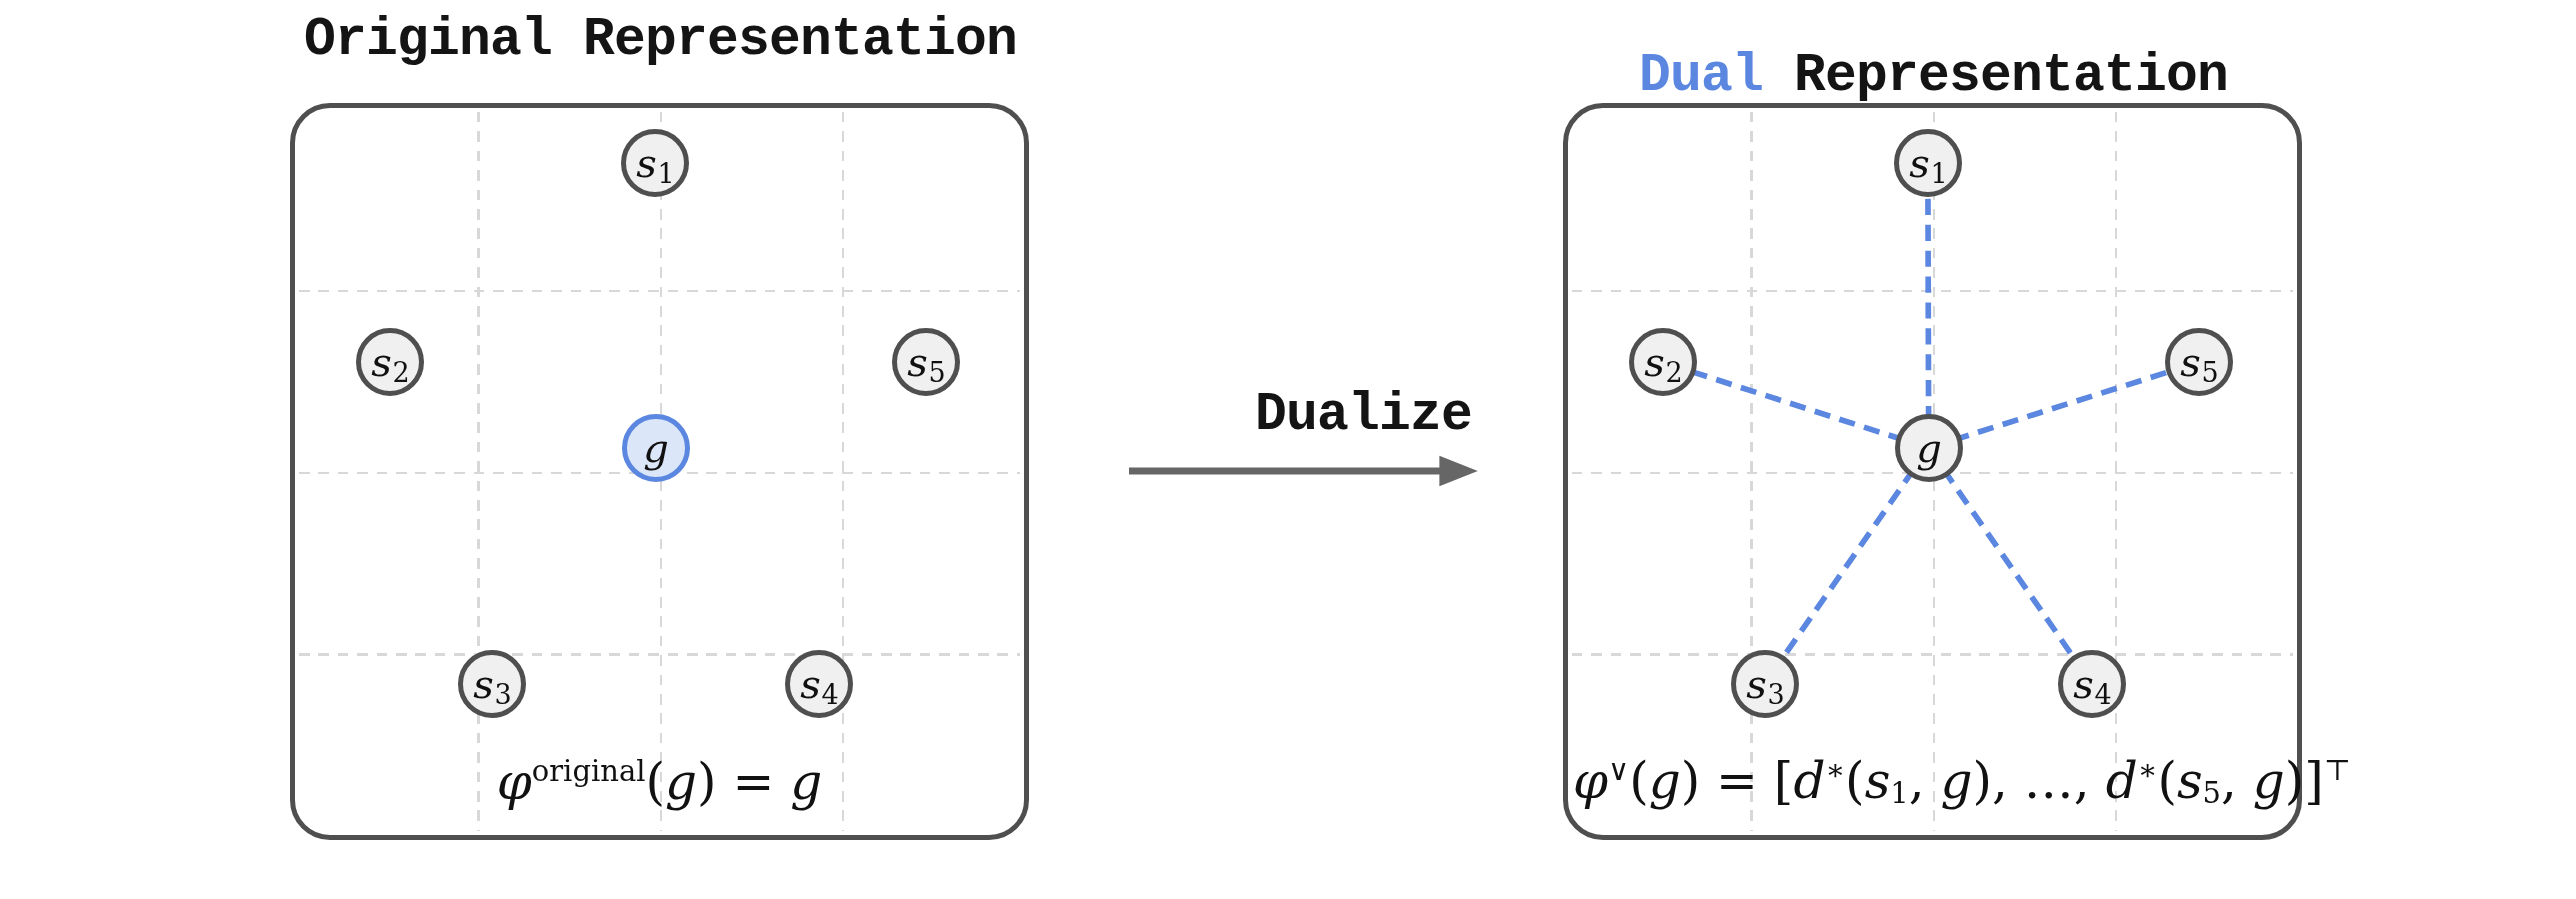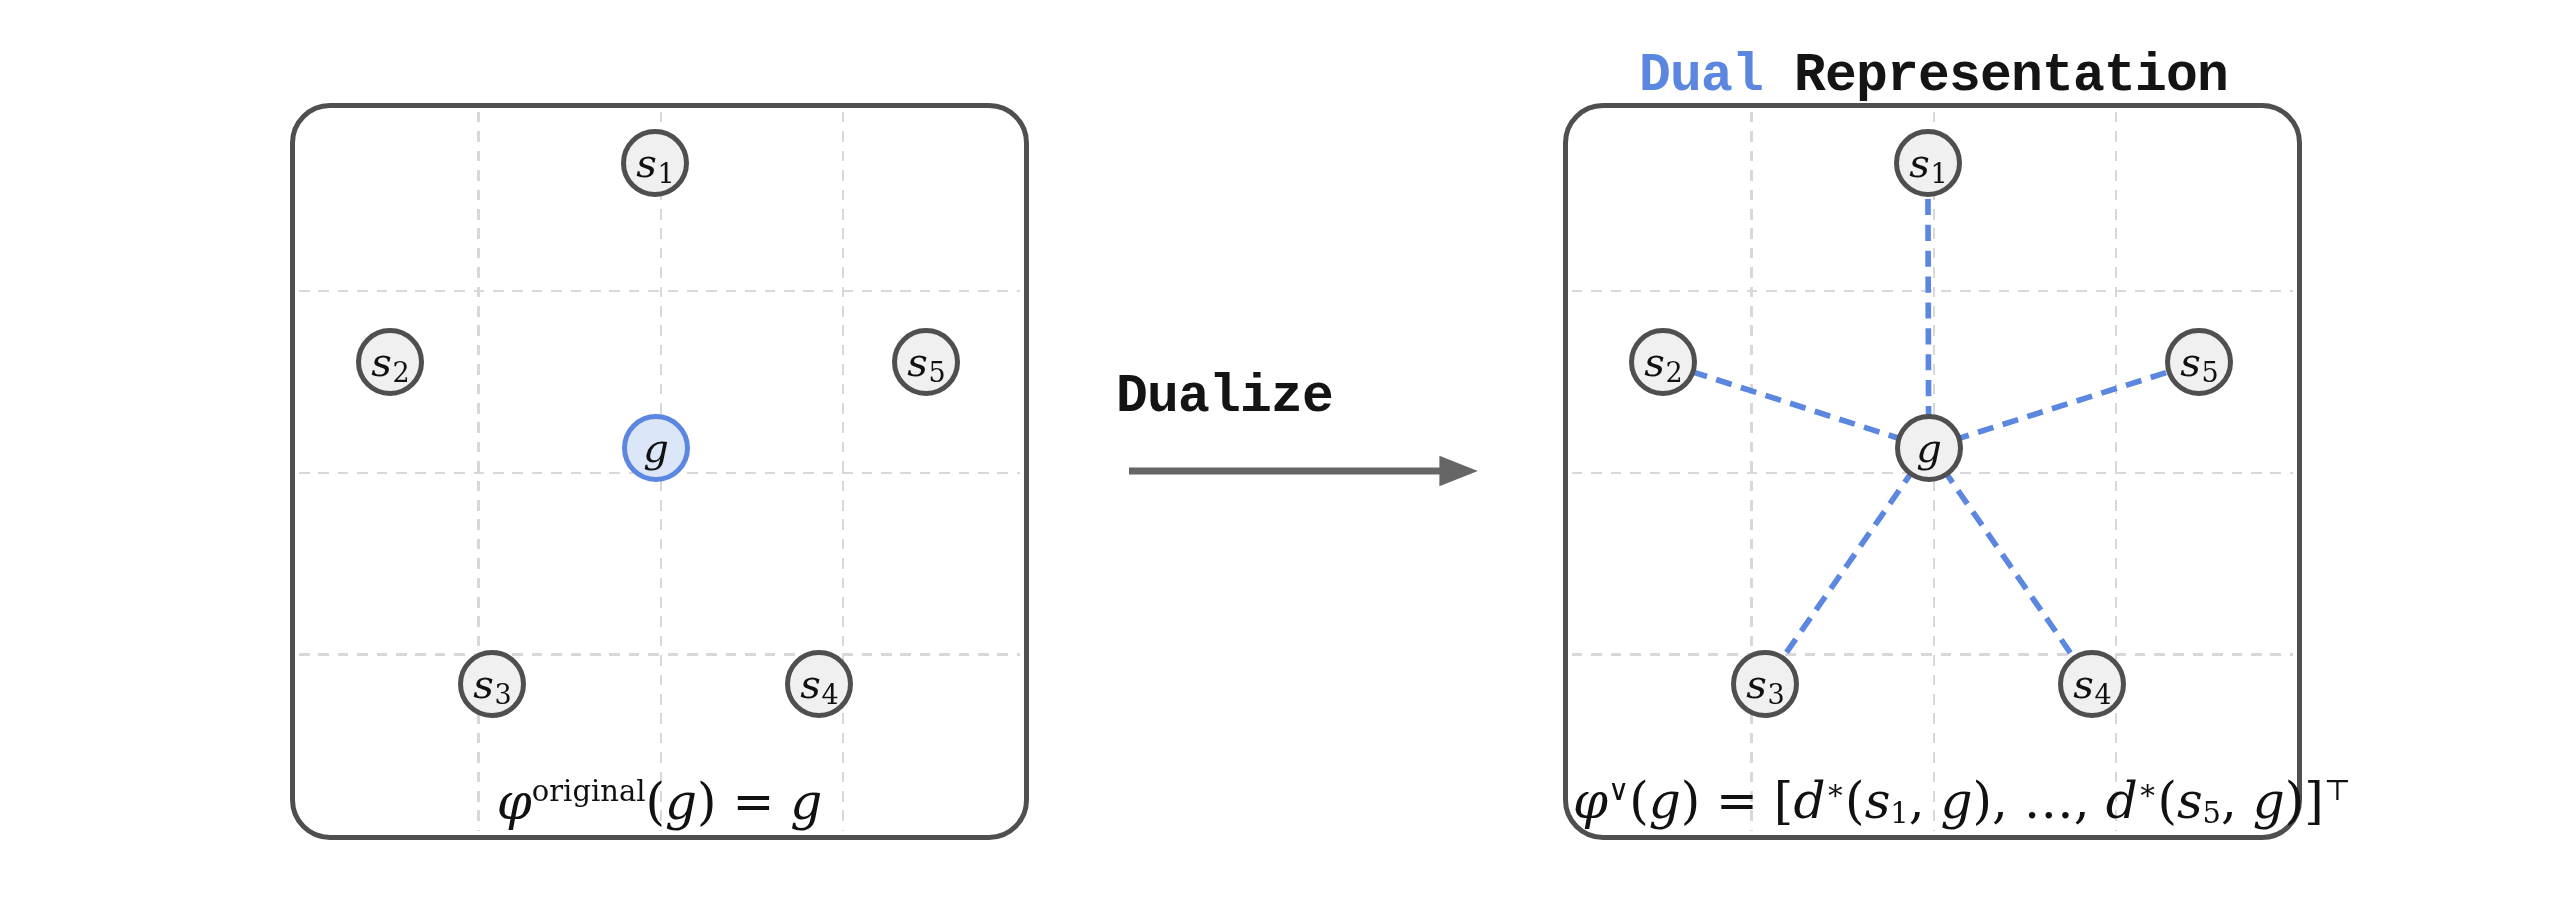--- a/index.html
+++ b/index.html
@@ -40,39 +40,40 @@
   .node { position:absolute; width:58px; height:58px; border-radius:50%;
           border:5.7px solid var(--panel-border-gray); background:var(--node-fill-gray);
           transform:translate(-50%,-50%); z-index:2;
           display:flex; align-items:center; justify-content:center;
           font-family:"DejaVu Serif", serif; color:#111; }
   .node.goal { border-color:var(--accent-blue); background:var(--goal-fill-blue); }
   .node .nbase { font-style:italic; font-size:40px; line-height:1; }
   .node .nsub  { font-style:normal; font-size:27px; line-height:1; position:relative; top:10.5px; left:0.8px; }
 
   
-  .formula { position:absolute; left:4.9px; right:4.9px; bottom:4px; text-align:center;
+  .formula { position:absolute; left:4.9px; right:4.9px; bottom:24px; text-align:center;
              font:400 50px/1.15 "DejaVu Serif", serif; color:#111; white-space:nowrap; z-index:3; }
   .formula .seg-i   { font-style:italic; }
   .formula .seg-r   { font-style:normal; }
   .formula .seg-sup { font-style:normal; font-size:0.58em; vertical-align:0.62em; letter-spacing:0; }
   .formula .seg-sub { font-style:normal; font-size:0.58em; vertical-align:-0.18em; }
 
   
-  .dualize-label { position:absolute; left:1116px; top:366px; width:356px; text-align:left;
+  .dualize-label { position:absolute; left:1116px; top:384px; width:356px; text-align:right;
                    font:700 53px/1.2 "Liberation Mono", monospace; color:#141414; letter-spacing:-0.8px; }
   svg.arrow { position:absolute; left:1123px; top:451px; width:364px; height:40px; }
   svg.arrow line    { stroke:var(--arrow-gray); stroke-width:9; }
   svg.arrow polygon { fill:var(--arrow-gray); }
 </style>
 </head>
 <body>
 
 <div class="canvas">
 
+  <div class="title title-left"><span class="seg-plain">Original Representation</span></div>
   <div class="title title-right"><span class="seg-accent">Dual</span><span class="seg-plain"> Representation</span></div>
 
   <div class="panel panel-left">
     <div class="gv gv25"></div>
     <div class="gv gv50"></div>
     <div class="gv gv75"></div>
     <div class="gh gh25"></div>
     <div class="gh gh50"></div>
     <div class="gh gh75"></div>
     <svg class="edges" viewBox="0 0 899 897"></svg>

